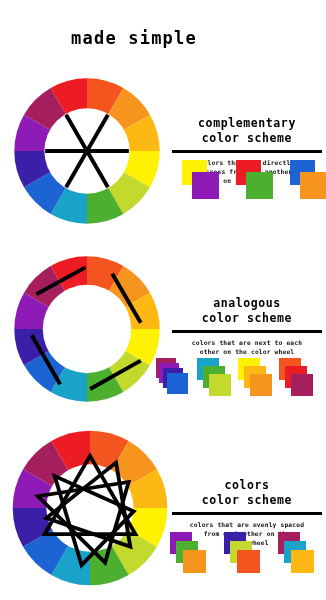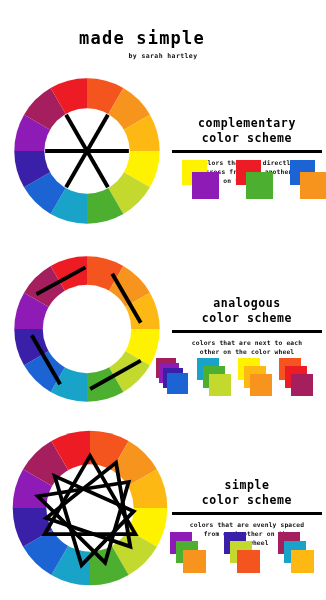--- a/index.html
+++ b/index.html
@@ -18,21 +18,21 @@
   }
   .rule{height:3px;background:#000;flex:0 0 auto;}
   .rule-l{width:78px;margin-right:2px;}
   .rule-r{width:78px;margin-left:2px;}
   .title-1{
     font-size:17px;font-weight:700;letter-spacing:1.2px;color:#000;
     white-space:nowrap;line-height:1;
   }
   .title-2{
     position:absolute;left:0;top:30px;width:268px;text-align:center;
-    font-size:17px;font-weight:700;letter-spacing:1.2px;color:#000;line-height:1;padding-left:8px;
+    font-size:17px;font-weight:700;letter-spacing:1.2px;color:#000;line-height:1;
   }
   .byline{
     position:absolute;left:0;top:52px;width:326px;text-align:center;
     font-size:6.5px;font-weight:700;letter-spacing:.4px;color:#111;
   }
 
   
   .section{position:absolute;left:0;width:326px;}
   .sec-1{top:72px;height:170px;}
   .sec-2{top:250px;height:172px;}
@@ -64,21 +64,20 @@
   .sec-2 .textcol{top:14px;}
   .sec-3 .textcol{top:22px;}
 </style>
 </head>
 <body>
 
 <div class="page">
 
   <div class="header">
     <div class="title-2">made simple</div>
-    <div class="byline">by sarah hartley</div>
   </div>
 
   <div class="section sec-1">
 
     <div class="wheel-wrap">
       <svg class="wheel" viewBox="0 0 200 200">
         <g>
           <path d="M100 100 L100 8 A92 92 0 0 1 146 20.3 Z" fill="#f4541d"></path>
           <path d="M100 100 L146 20.3 A92 92 0 0 1 179.7 54 Z" fill="#f7941e"></path>
           <path d="M100 100 L179.7 54 A92 92 0 0 1 192 100 Z" fill="#fdb813"></path>
@@ -209,21 +208,21 @@
         <g fill="none" stroke="#000" stroke-width="4.5" stroke-linejoin="miter">
           <polygon points="100,38 154,131 46,131"></polygon>
           <polygon points="131,46 148,146 48,112"></polygon>
           <polygon points="146,69 118,165 38,86"></polygon>
           <polygon points="152,104 90,168 58,62"></polygon>
         </g>
       </svg>
     </div>
 
     <div class="textcol">
-      <div class="scheme-title">simple</div>
+      <div class="scheme-title">colors</div>
       <div class="scheme-title">color scheme</div>
       <div class="divider"></div>
       <div class="scheme-desc">colors that are evenly spaced</div>
       <div class="scheme-desc">from each other on the</div>
       <div class="scheme-desc">color wheel</div>
     </div>
 
     <div class="swatch-row" style="left:170px;top:108px;gap:16px;">
       <div class="group" style="width:38px;height:42px;">
         <div class="sq" style="left:0;top:0;width:22px;height:22px;background:#8e1bb5;"></div>

